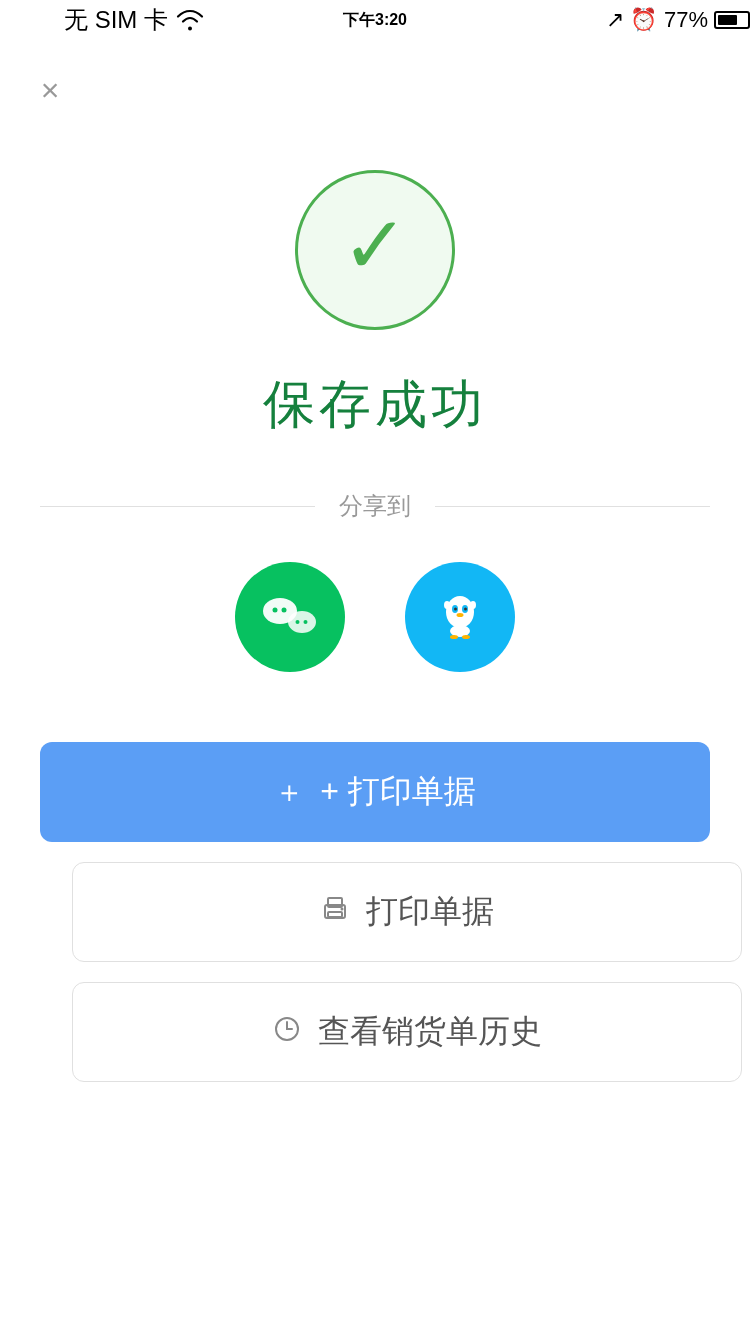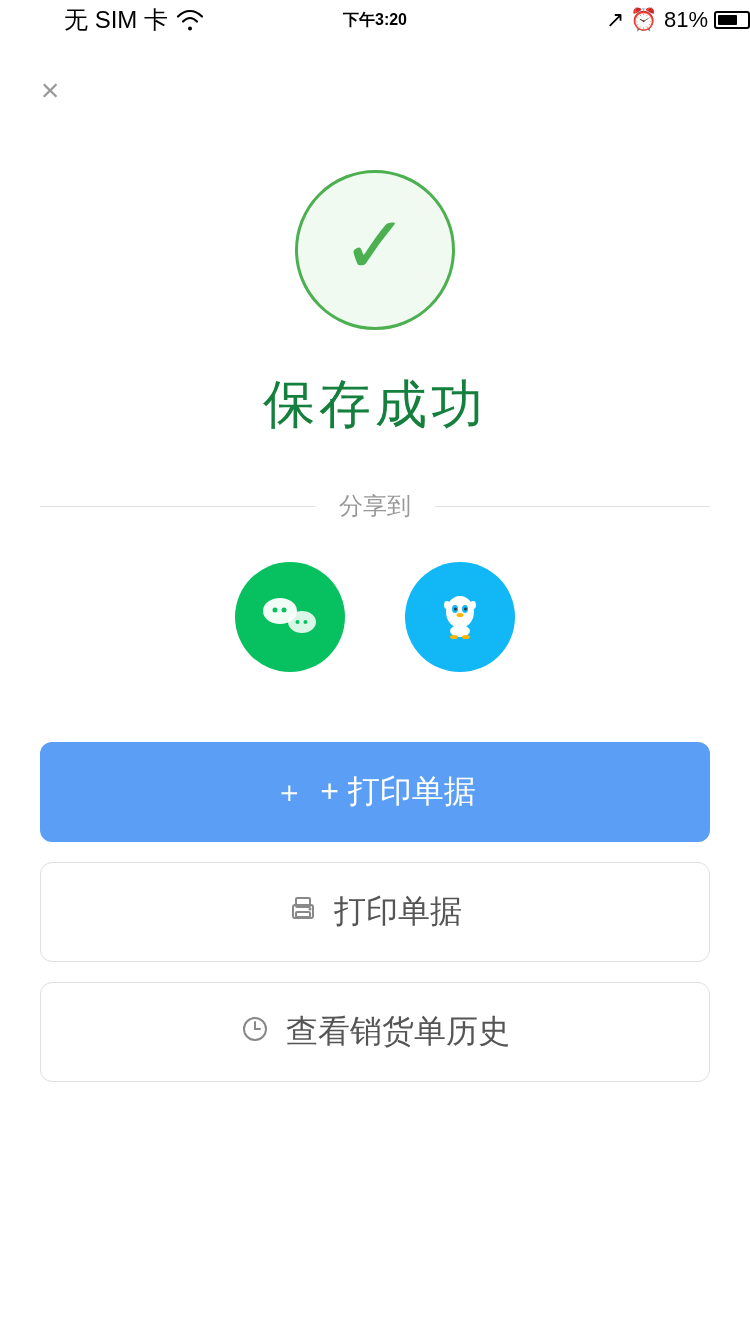--- a/index.html
+++ b/index.html
@@ -207,20 +207,21 @@
     .btn-primary {
       background: #5B9EF5;
       color: #fff;
       font-weight: 500;
     }
     .btn-secondary {
       background: #fff;
       color: #555;
       border: 1px solid #e0e0e0;
       font-weight: 400;
+      margin-left: 32px;
     }
     .btn-icon {
       font-size: 30px;
     }
     .btn-icon-gray {
       color: #888;
     }
   </style>
 </head>
 <body>
@@ -231,21 +232,21 @@
     <svg width="28" height="22" viewBox="0 0 28 22" fill="none">
       <path d="M14 17.5a2 2 0 1 1 0 4 2 2 0 0 1 0-4z" fill="#000"></path>
       <path d="M7 12.5C9.2 10.3 11.5 9 14 9s4.8 1.3 7 3.5" stroke="#000" stroke-width="2.2" fill="none" stroke-linecap="round"></path>
       <path d="M2 7.5C5.5 4 9.5 2 14 2s8.5 2 12 5.5" stroke="#000" stroke-width="2.2" fill="none" stroke-linecap="round"></path>
     </svg>
   </div>
   <div class="status-center">下午3:20</div>
   <div class="status-right">
     <span>↗</span>
     <span>⏰</span>
-    <span>81%</span>
+    <span>77%</span>
     <div class="battery-icon">
       <div class="battery-fill"></div>
     </div>
   </div>
 </div>
 
 <div class="close-btn">
   <span class="x-icon">×</span>
 </div>
 

